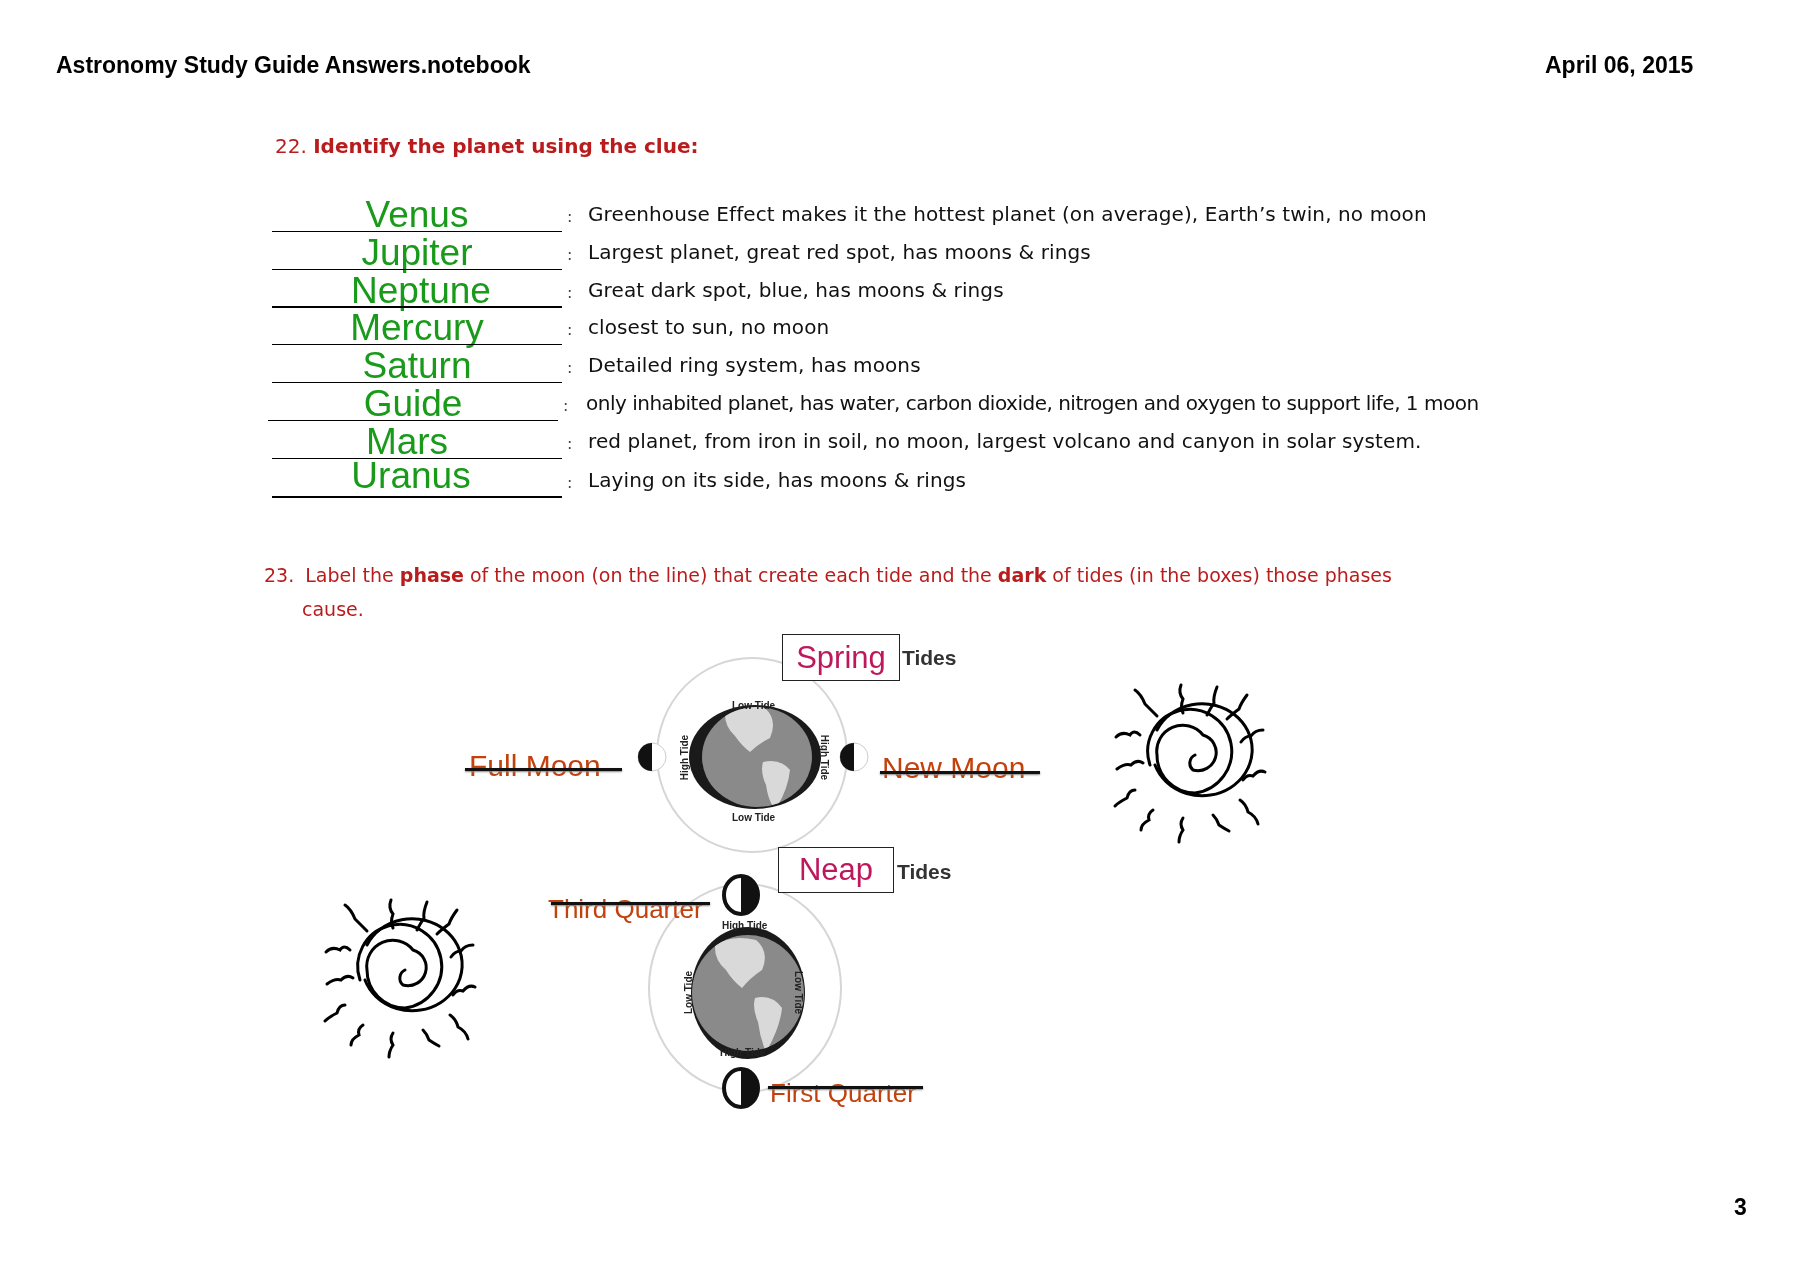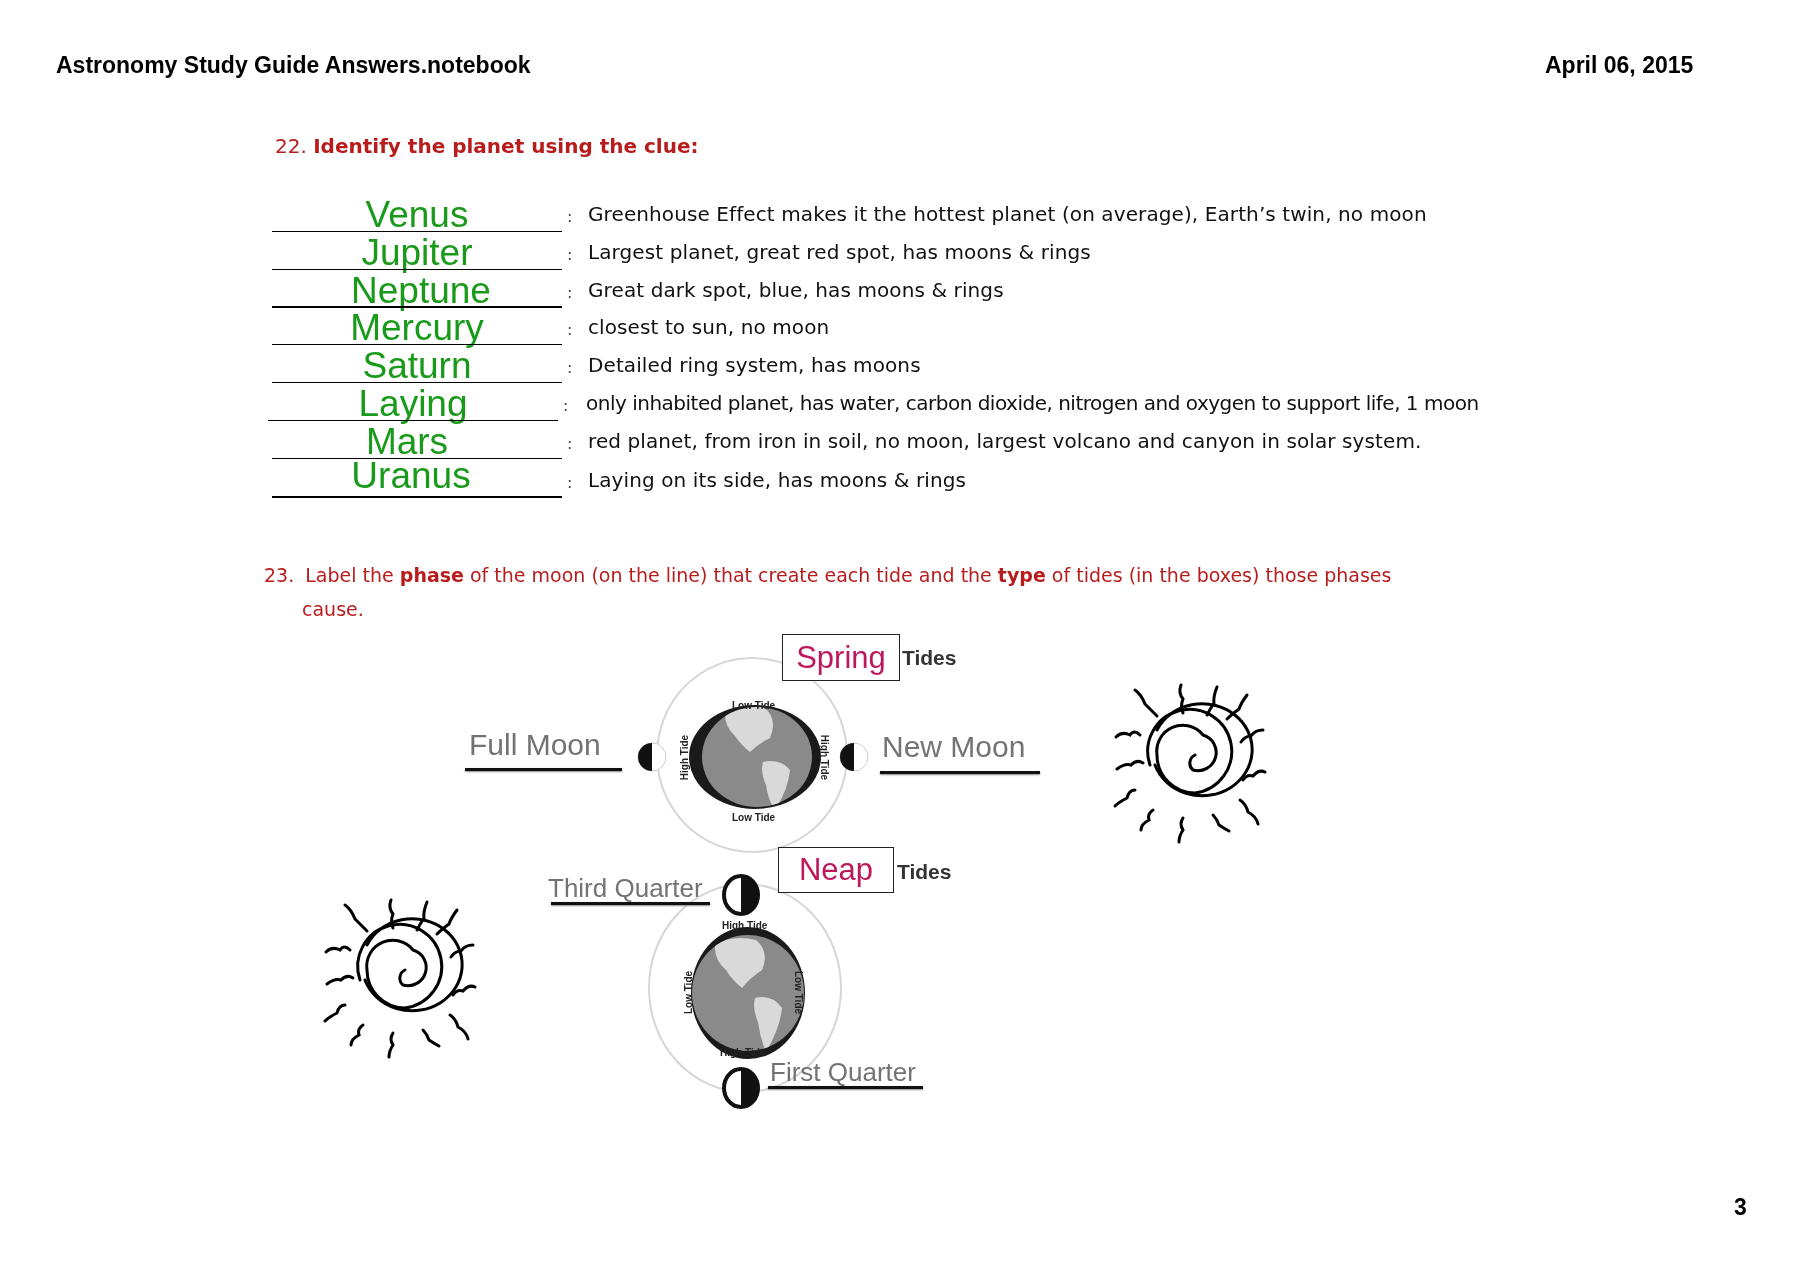--- a/index.html
+++ b/index.html
@@ -9,21 +9,21 @@
   .hdr { font-weight:bold; font-size:23px; }
   .q { font-family:"DejaVu Sans", sans-serif; font-size:20px; color:#b91c1c; }
   .q b { font-weight:bold; }
   .planet-row { position:absolute; left:272px; width:1300px; height:38px; }
   .planet-line { position:absolute; left:0; width:290px; bottom:0; border-bottom:1.6px solid #000; }
   .planet-name { position:absolute; left:0; width:290px; text-align:center; bottom:-3px;
                  color:#1a9a1a; font-size:37px; line-height:40px; }
   .colon { position:absolute; left:295px; bottom:6px; font-size:16px; color:#444; font-family:"DejaVu Sans", sans-serif; }
   .clue { position:absolute; left:316px; bottom:6px; font-size:20px; color:#111;
           font-family:"DejaVu Sans", sans-serif; white-space:nowrap; letter-spacing:0.1px; }
-  .answer { color:#737373; font-size:30px; white-space:nowrap; }
+  .answer { color:#c2410c; font-size:30px; white-space:nowrap;margin-top:21px; }
   .uline { position:absolute; height:3px; background:#111; box-shadow:0 1px 2px #888; }
   .box { position:absolute; border:1.5px solid #222; background:#fff; color:#be185d;
          font-size:31px; display:flex; align-items:center; justify-content:center; }
   .tides { position:absolute; font-size:21px; color:#333; font-weight:bold; }
   .tidelabel { position:absolute; font-size:10px; font-weight:bold; color:#222; white-space:nowrap; }
 </style>
 </head>
 <body>
 
 <div class="abs hdr" style="left:56px; top:52px;">Astronomy Study Guide Answers.notebook</div>
@@ -59,42 +59,42 @@
     <div class="colon">:</div>
     <div class="clue">closest to sun, no moon</div>
   </div>
   <div class="planet-row" style="top:345px;">
     <div class="planet-name">Saturn</div>
     <div class="planet-line"></div>
     <div class="colon">:</div>
     <div class="clue">Detailed ring system, has moons</div>
   </div>
   <div class="planet-row" style="top:383px; left:268px;">
-    <div class="planet-name">Laying</div>
+    <div class="planet-name">Guide</div>
     <div class="planet-line"></div>
     <div class="colon">:</div>
     <div class="clue" style="left:318px; font-size:20px; letter-spacing:-0.5px;">only inhabited planet, has water, carbon dioxide, nitrogen and oxygen to support life, 1 moon</div>
   </div>
   <div class="planet-row" style="top:421px;">
     <div class="planet-name" style="left:-10px;">Mars</div>
     <div class="planet-line"></div>
     <div class="colon">:</div>
     <div class="clue">red planet, from iron in soil, no moon, largest volcano and canyon in solar system.</div>
   </div>
   <div class="planet-row" style="top:460px;">
     <div class="planet-name" style="left:-6px; bottom:2px;">Uranus</div>
     <div class="planet-line" style="border-bottom-width:2.2px;"></div>
     <div class="colon">:</div>
     <div class="clue">Laying on its side, has moons &amp; rings</div>
   </div>
 </div>
 
 <div class="abs q" style="left:264px; top:564px; font-size:19px;">
   <span>23.</span>
-  <span style="margin-left:5px;">Label the </span><b>phase</b><span> of the moon (on the line) that create each tide and the </span><b>type</b><span> of tides (in the boxes) those phases</span>
+  <span style="margin-left:5px;">Label the </span><b>phase</b><span> of the moon (on the line) that create each tide and the </span><b>dark</b><span> of tides (in the boxes) those phases</span>
 </div>
 <div class="abs q" style="left:302px; top:598px; font-size:19px;">cause.</div>
 
 <svg class="abs" style="left:600px; top:640px;" width="320" height="250">
   <defs>
     <clipPath id="earthclip1">
         <ellipse cx="157" cy="117" rx="55" ry="50"></ellipse>
       </clipPath>
   </defs>
   <ellipse cx="152" cy="115" rx="95" ry="97" fill="none" stroke="#d6d6d6" stroke-width="2"></ellipse>

